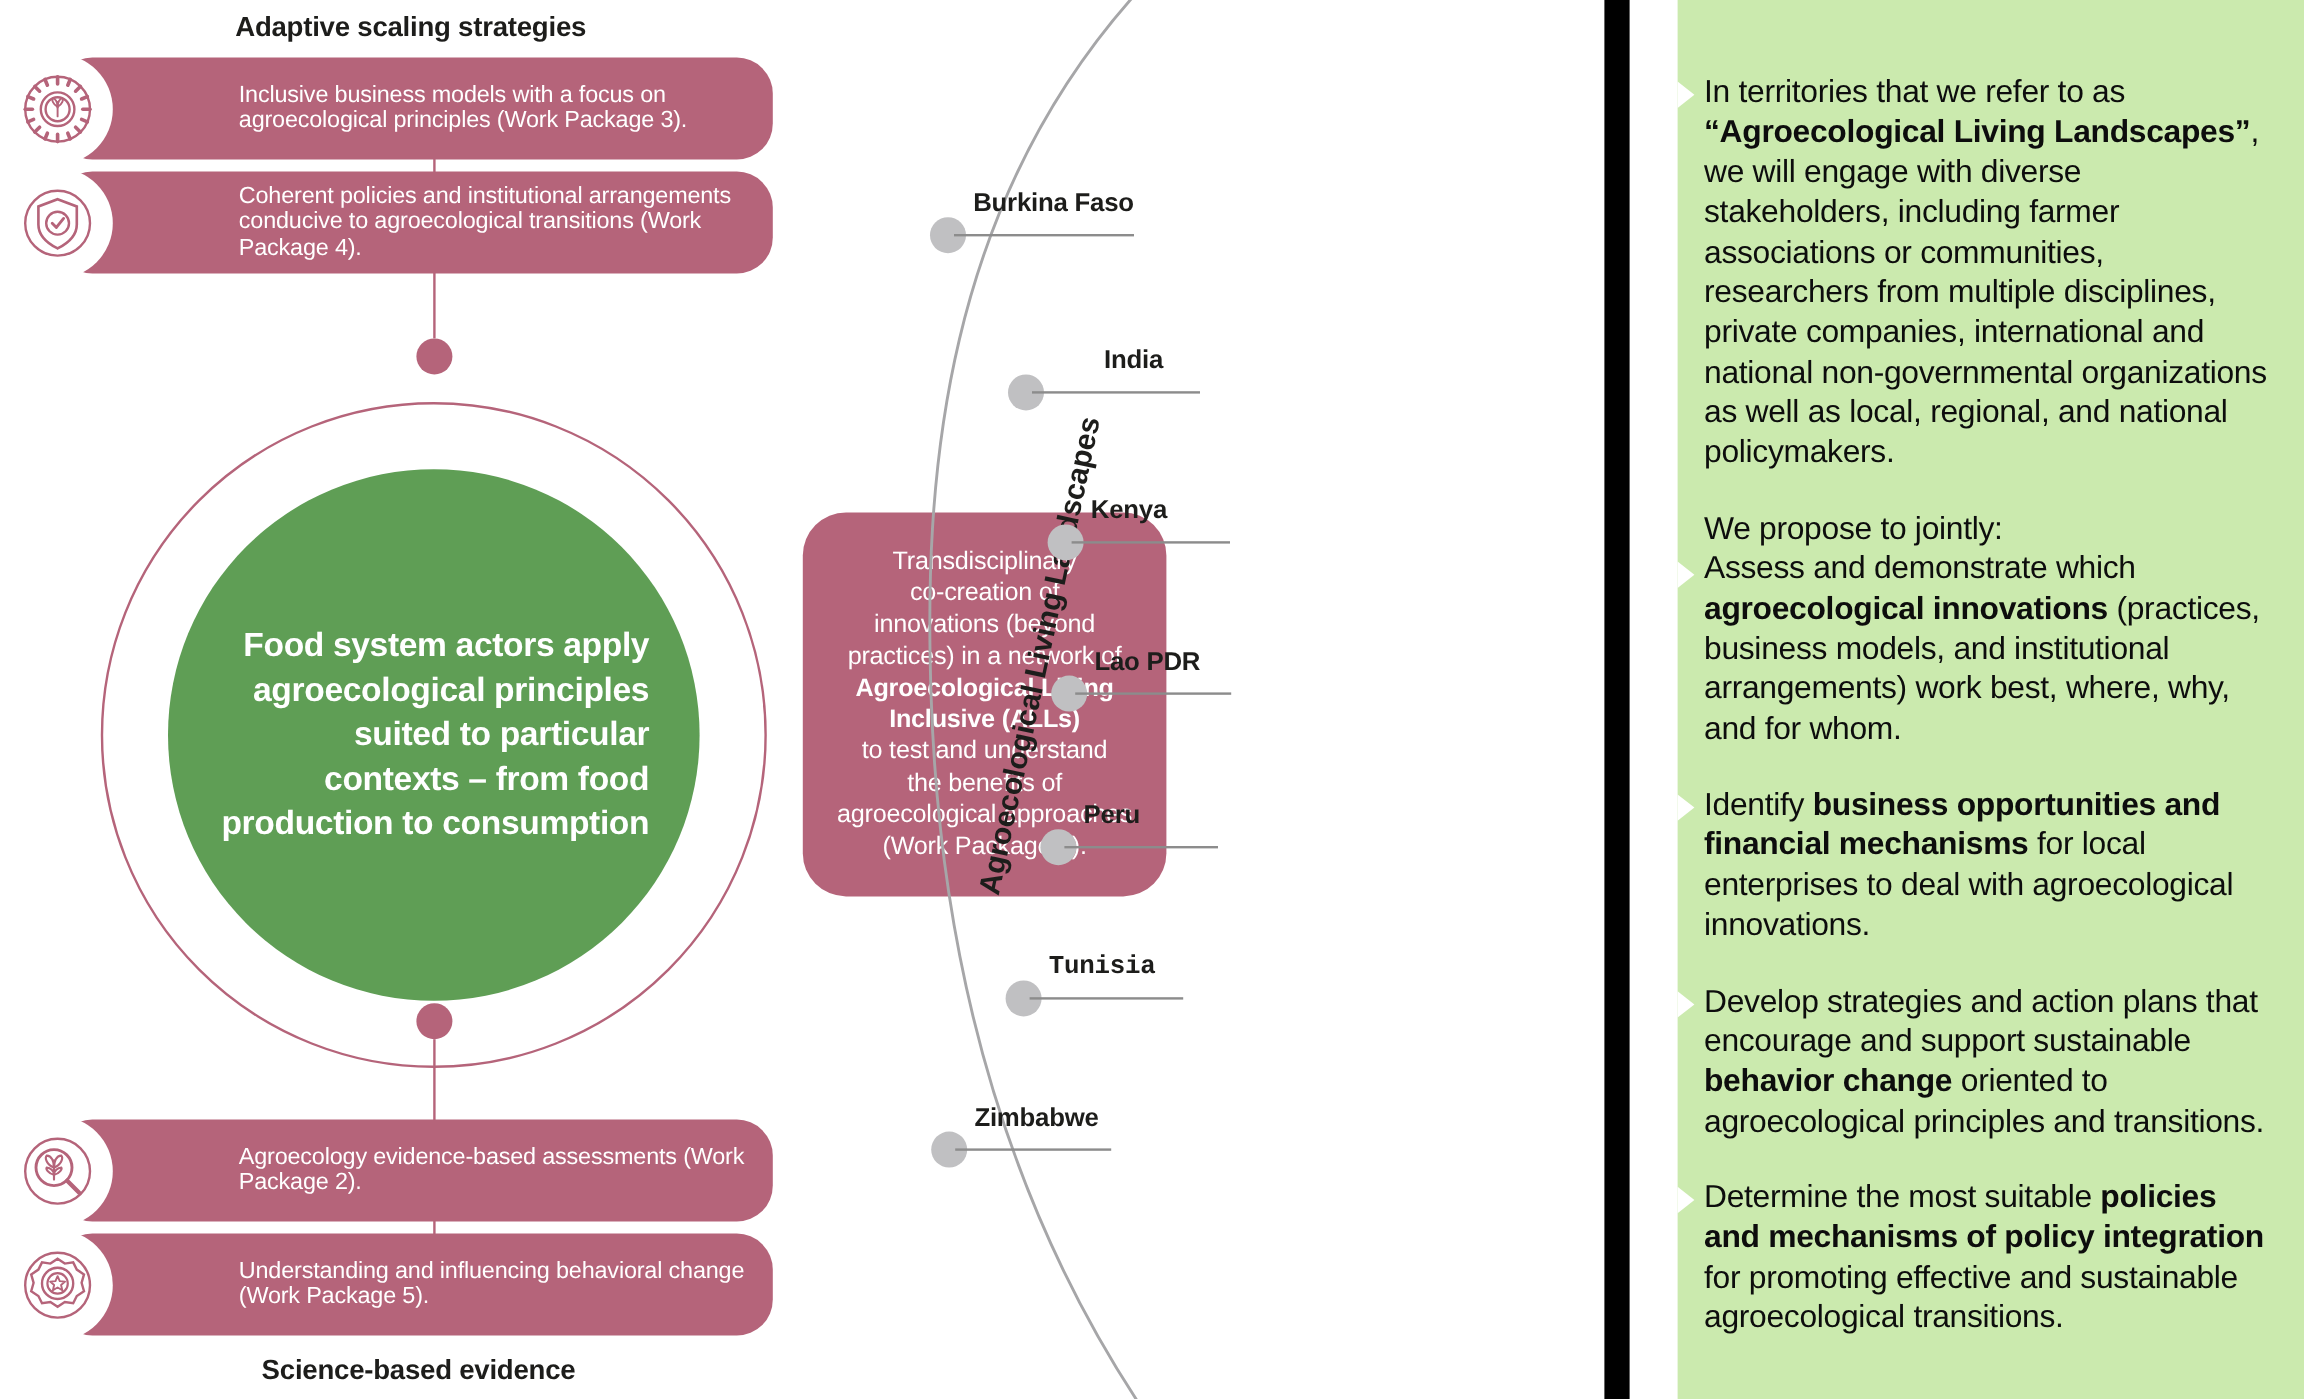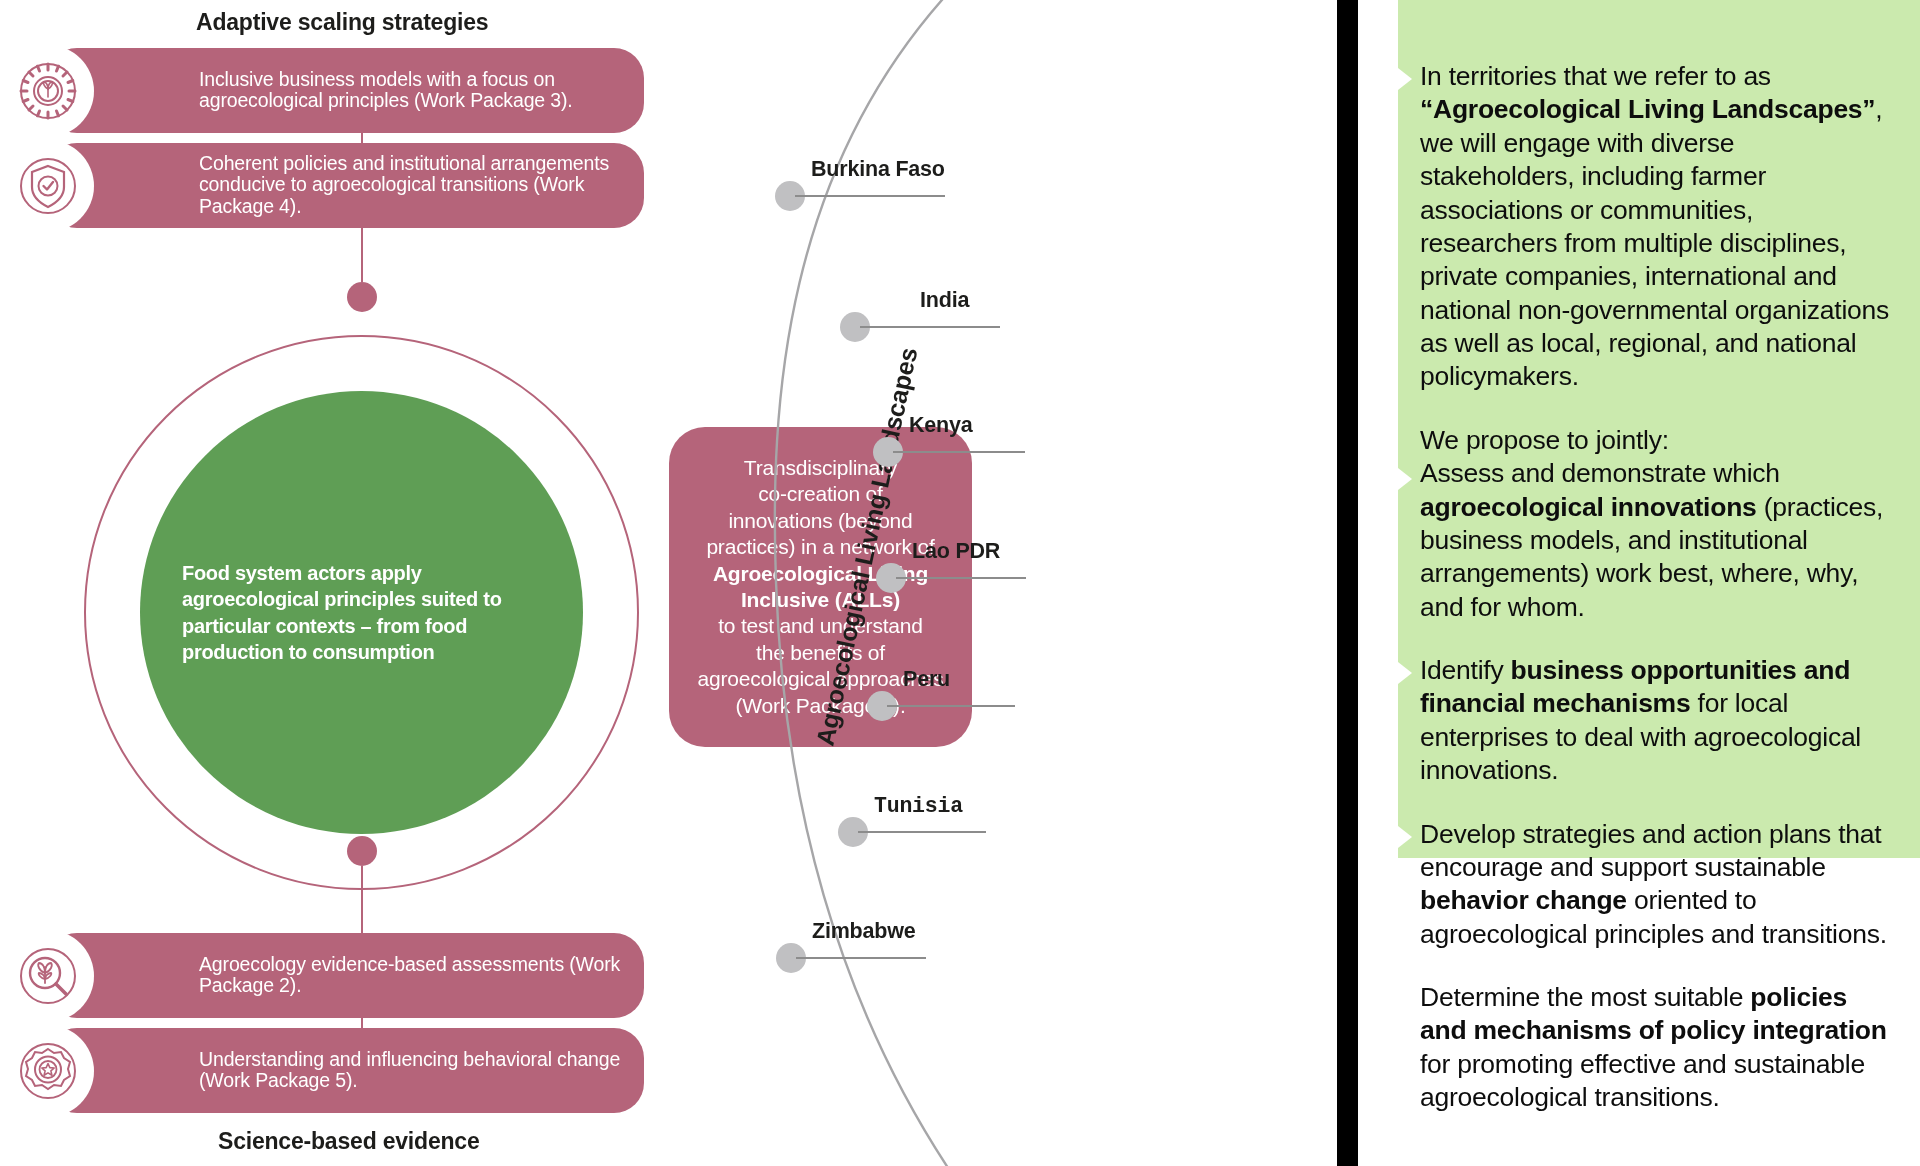--- a/index.html
+++ b/index.html
@@ -133,23 +133,23 @@
     background: #5f9e55;
     display: flex;
     align-items: center;
     justify-content: center;
     box-sizing: border-box;
     padding: 0 42px;
   }
   #green-circle-text {
     color: #ffffff;
     font-weight: bold;
-    font-size: 20px;
+    font-size: 28px;
     line-height: 1.32;
-    text-align: left;
+    text-align: right;
     letter-spacing: -0.3px;
   }
 
   
   #trans-box {
     position: absolute;
     left: 669px;
     top: 427px;
     width: 303px;
     height: 320px;
@@ -236,21 +236,21 @@
     width: 12px;
     background: #ffffff;
     height: 1166px;
   }
 
   
   #right-panel {
     position: relative;
     flex: 1 1 auto;
     background: #cbeaae;
-    height: 858px;
+    height: 1166px;
     padding: 60px 30px 0 22px;
     box-sizing: border-box;
   }
   .bullet-block {
     position: relative;
     margin-bottom: 30px;
   }
   .bullet-block p {
     margin: 0;
     font-size: 26.5px;

